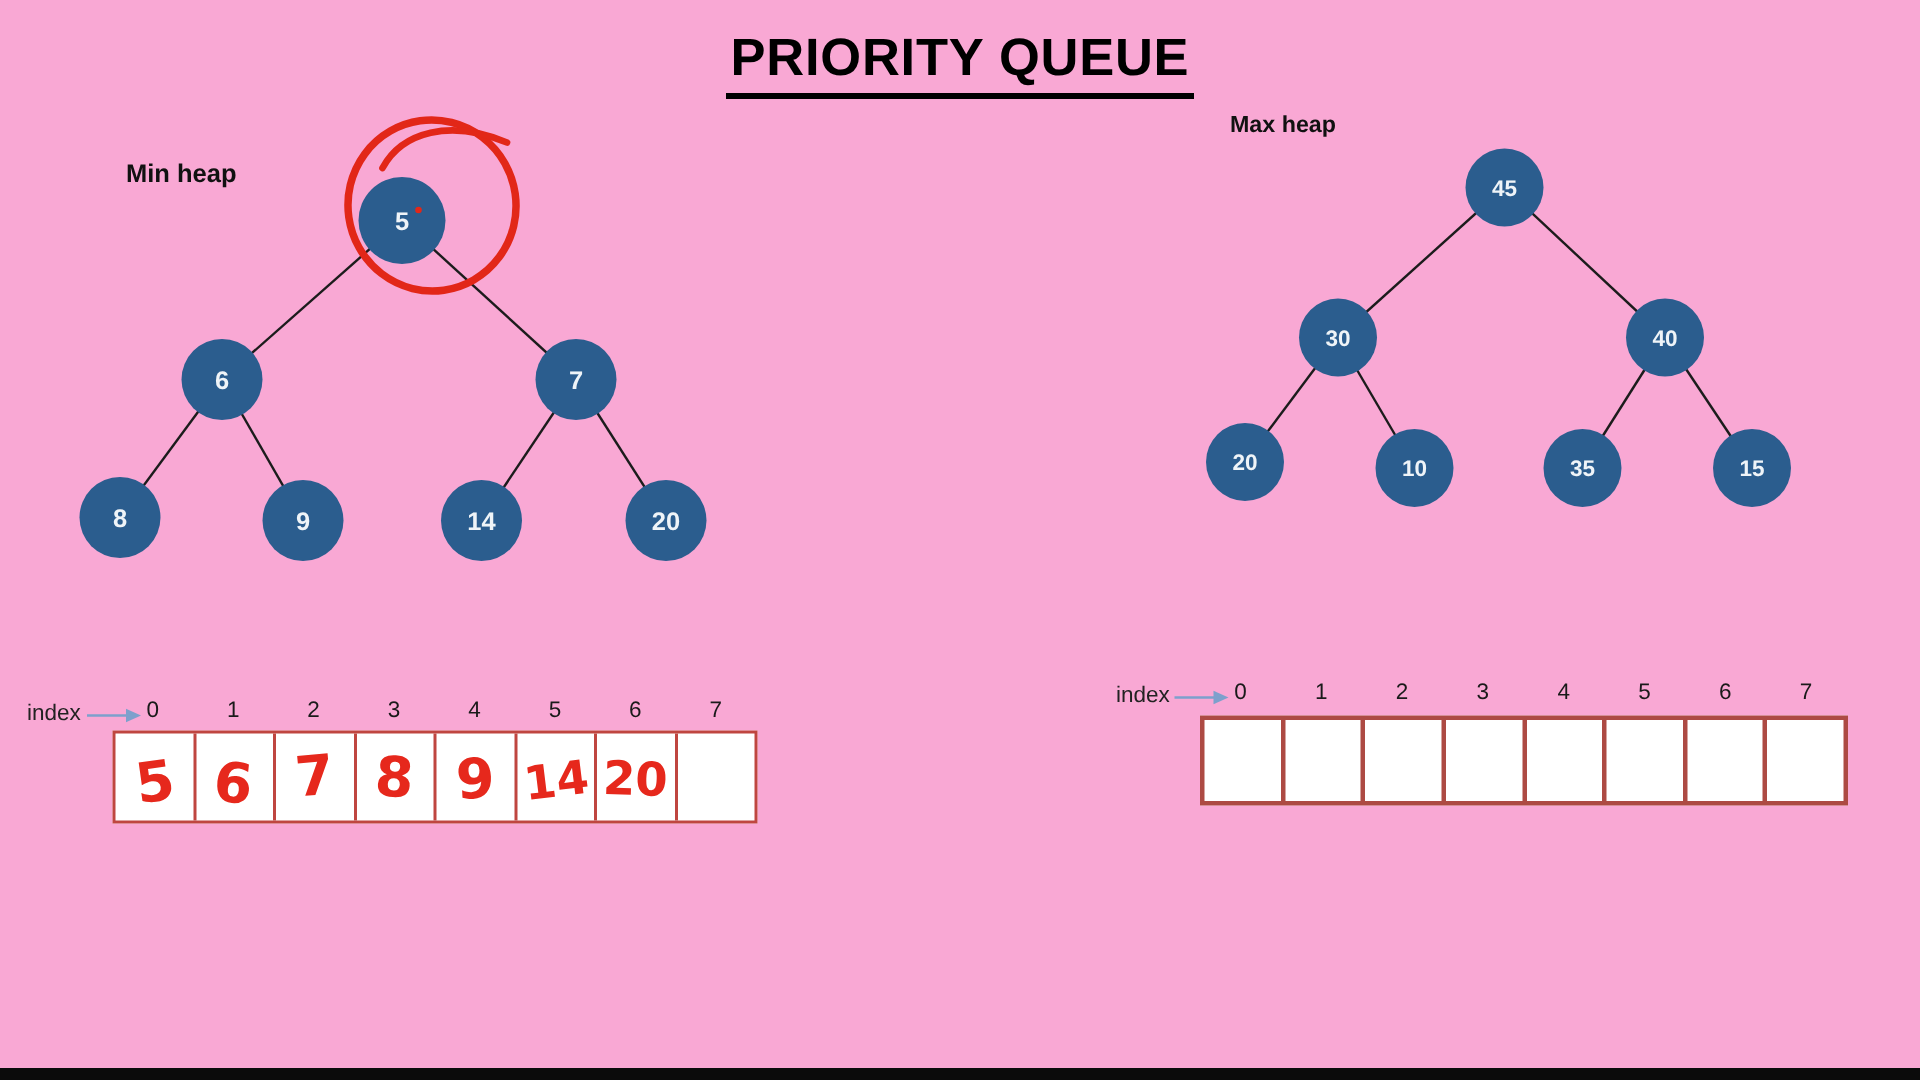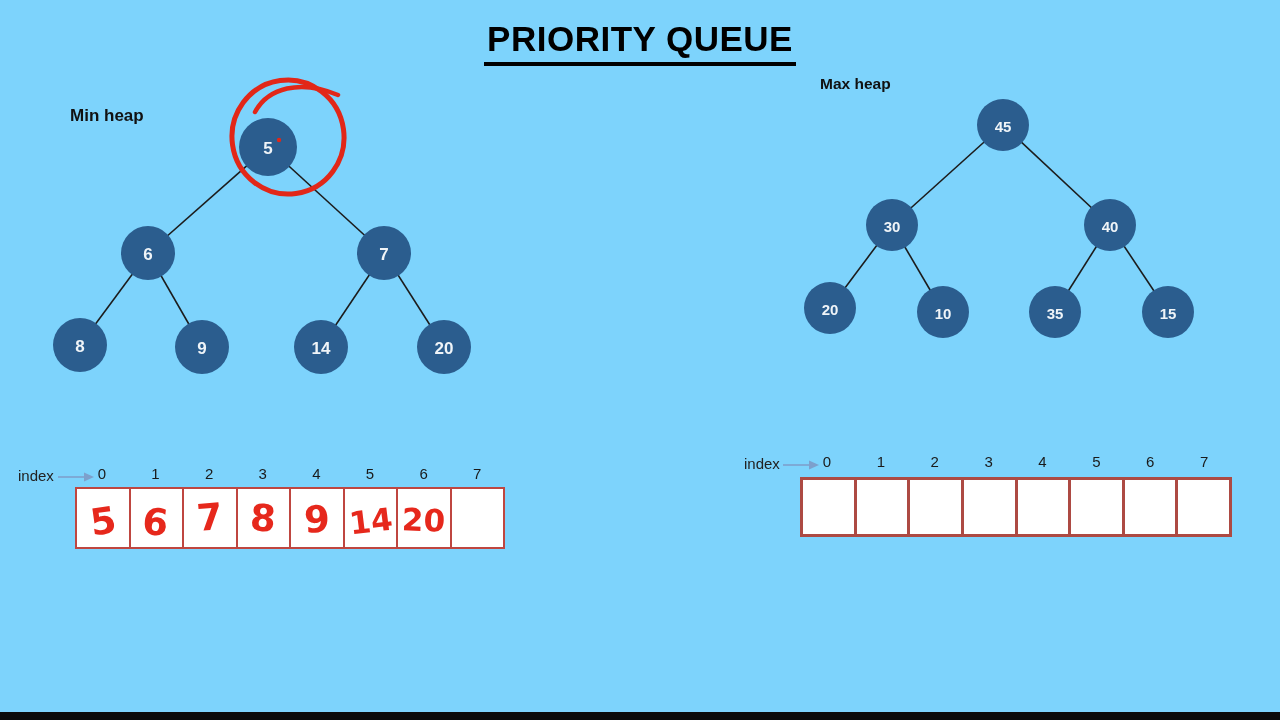--- a/index.html
+++ b/index.html
@@ -1,26 +1,26 @@
 <!DOCTYPE html>
 <html><head>
 <meta charset="utf-8">
 <style>
   html, body { margin:0; padding:0; background:#ffffff; }
   .stage {
     position:relative; width:1280px; height:720px; overflow:hidden;
-    background:#7dd3fc; font-family:"Liberation Sans", sans-serif;
+    background:#f9a8d4; font-family:"Liberation Sans", sans-serif;
   }
   .title-wrap { position:absolute; top:20px; left:0; width:1280px; text-align:center; }
   .title-wrap span {
     display:inline-block; font-size:35px; font-weight:bold; letter-spacing:0.5px;
     color:#000; border-bottom:4px solid #000; padding:0 3px 3px 3px; line-height:1.1;
   }
   .heap-label { position:absolute; font-weight:bold; color:#111; }
-  .heap-label.min { left:70px; top:106px; font-size:17px; }
+  .heap-label.min { left:84px; top:106px; font-size:17px; }
   .heap-label.max { left:820px; top:75px; font-size:15.5px; }
 
   .svg-layer { position:absolute; left:0; top:0; pointer-events:none; }
 
   .index-label { position:absolute; font-size:15px; color:#222; }
   .index-label.left  { left:18px;  top:467px; }
   .index-label.right { left:744px; top:455px; }
   .index-arrow { position:absolute; }
   .index-arrow.left  { left:57px;  top:471px; }
   .index-arrow.right { left:782px; top:459px; }

